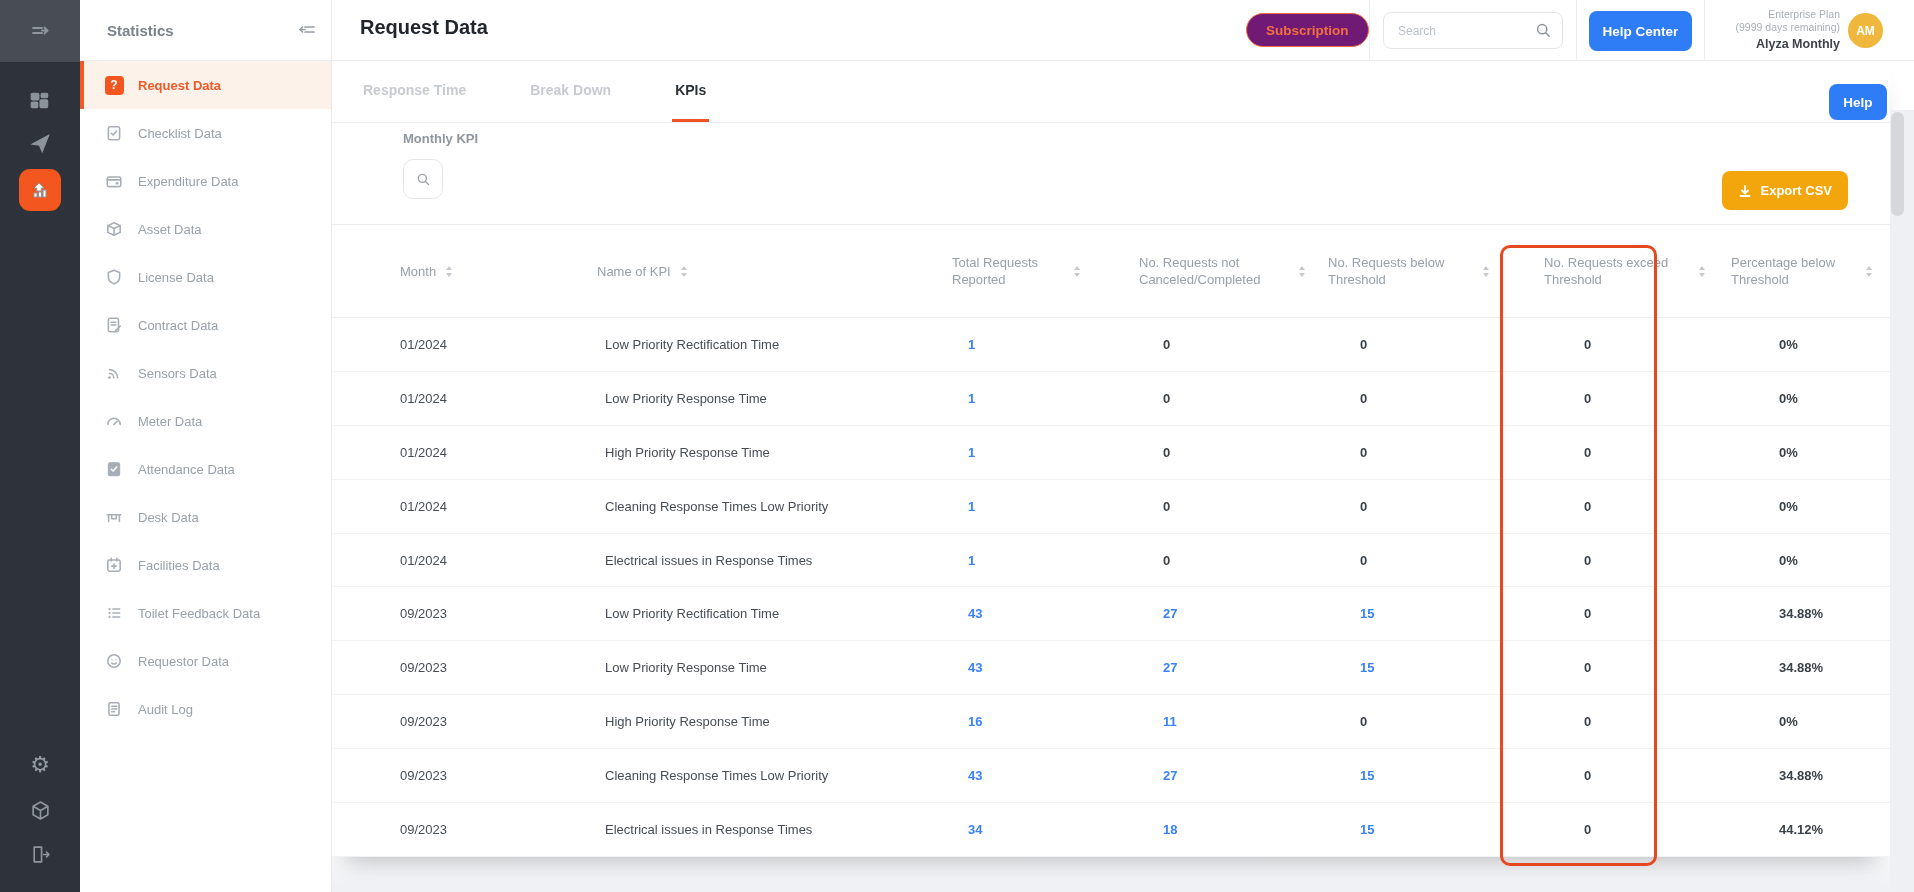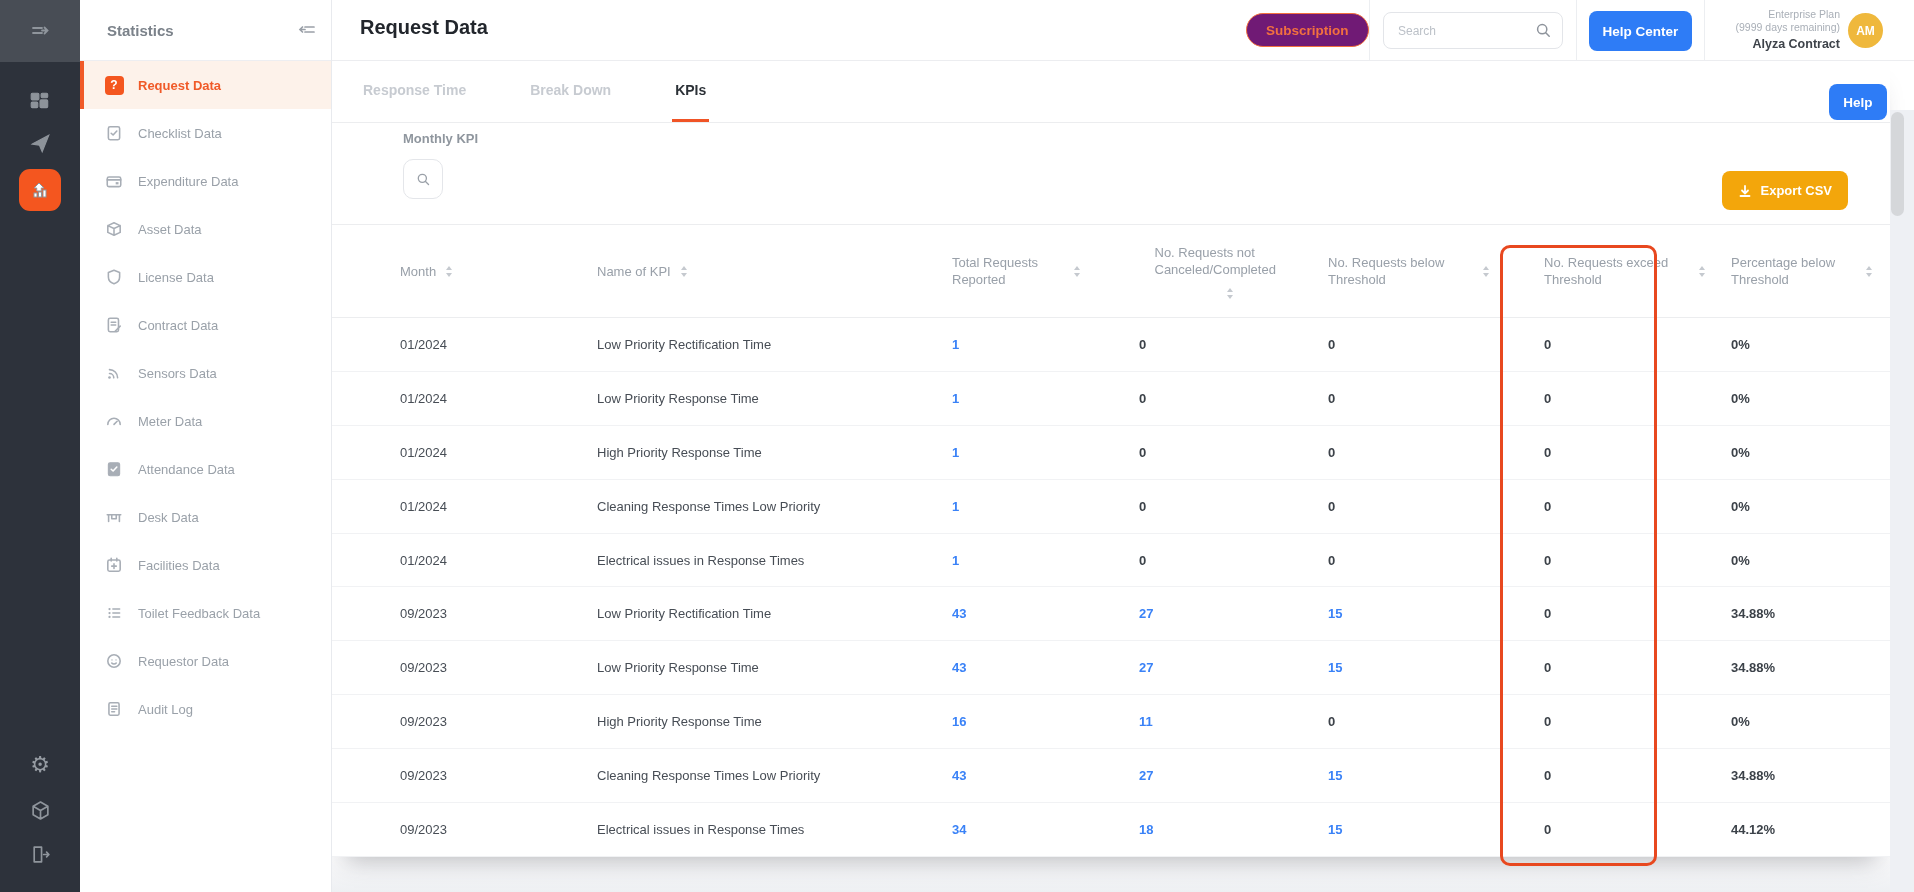--- a/index.html
+++ b/index.html
@@ -58,28 +58,28 @@
 
   .section { position:relative; height:102px; border-bottom:1px solid #ecedef; }
   .section-title { position:absolute; left:71px; top:8px; font-size:13px; font-weight:600; color:#8f969e; }
   .mini-search { position:absolute; left:71px; top:36px; width:40px; height:40px; border:1px solid #e4e6ea; border-radius:10px; background:#fff; display:flex; align-items:center; justify-content:center; cursor:text; }
   .btn-export { position:absolute; right:42px; top:48px; height:39px; padding:0 16px; background:#f3a60b; border:none; border-radius:8px; color:#fff; font-size:13px; font-weight:700; display:flex; align-items:center; gap:8px; cursor:pointer; font-family:inherit; }
 
   
   .thead { height:93px; display:flex; align-items:center; padding-left:68px; padding-right:10px; border-bottom:1px solid #ecedef; }
   .hcell { display:flex; align-items:center; gap:10px; font-size:13px; font-weight:500; color:#99a0a9; line-height:17px; padding-right:8px; }
   .hlabel { display:inline-block; }
-  .c0{width:197px;} .c1{width:355px;} .c2{width:187px;} .c3{width:189px;flex-direction:column;} .c4{width:190px;} .c5{width:187px;margin-left:26px;} .c6{flex:1;}
+  .c0{width:197px;} .c1{width:355px;} .c2{width:187px;} .c3{width:189px;} .c4{width:190px;} .c5{width:187px;margin-left:26px;} .c6{flex:1;}
   .w2 .hlabel{max-width:112px;} .w3 .hlabel{max-width:150px;} .w4 .hlabel{max-width:145px;} .w5 .hlabel{max-width:145px;} .w6 .hlabel{max-width:128px;}
   .sort { display:flex; flex-direction:column; gap:3px; cursor:pointer; flex:none; }
   .sort i { display:block; width:0; height:0; border-left:3.5px solid transparent; border-right:3.5px solid transparent; }
   .sort .up { border-bottom:4.5px solid #c5c9cf; }
   .sort .dn { border-top:4.5px solid #c5c9cf; }
 
-  .trow { height:53.9px; display:flex; align-items:center; padding-left:68px; padding-right:10px; border-bottom:1px solid #f1f2f4; }
+  .trow { height:53.9px; display:flex; align-items:center; padding-left:68px; padding-right:10px; border-bottom:1px solid #f1f2f4;gap:8px; }
   .cell { font-size:13px; color:#474d55; font-weight:500; padding-right:8px; white-space:nowrap; overflow:hidden; }
   .cell.num { font-weight:700; color:#3c4249; }
   .cell.link { color:#3a82f7; font-weight:700; cursor:pointer; }
 
   
   .col-highlight { position:absolute; left:1500px; top:245px; width:157px; height:621px; border:3.5px solid #e8481f; border-radius:10px; z-index:25; pointer-events:none; }
   .right-strip { position:absolute; left:1890px; top:110px; width:24px; height:782px; background:#eef0f4; z-index:8; }
   .scroll-thumb { position:absolute; left:1891px; top:112px; width:13px; height:104px; background:#d5d7da; border-radius:7px; z-index:9; cursor:pointer; }
   .bottom-band { position:absolute; left:332px; top:857px; width:1582px; height:35px; background:linear-gradient(#fafafb,#eef0f3); z-index:2; }
 </style>
@@ -276,21 +276,21 @@
     <input type="text" placeholder="Search" style="">
     <svg class="mag" width="17" height="17" viewBox="0 0 17 17" fill="none" stroke="#8d939b" stroke-width="1.5" stroke-linecap="round">
         <circle cx="7.2" cy="7.2" r="4.6"></circle>
         <path d="M10.8 10.8 L14.2 14.2"></path>
       </svg>
   </div>
   <button class="btn-helpcenter">Help Center</button>
   <div class="plan-block">
     <div class="small">Enterprise Plan</div>
     <div class="small">(9999 days remaining)</div>
-    <div class="name">Alyza Contract</div>
+    <div class="name">Alyza Monthly</div>
   </div>
   <div class="avatar">AM</div>
 </div>
 
 <button class="btn-help">Help</button>
 
 <div class="card">
   <div class="tabbar" id="tabbar">
       <div class="tab">Response Time</div>
       <div class="tab">Break Down</div>

